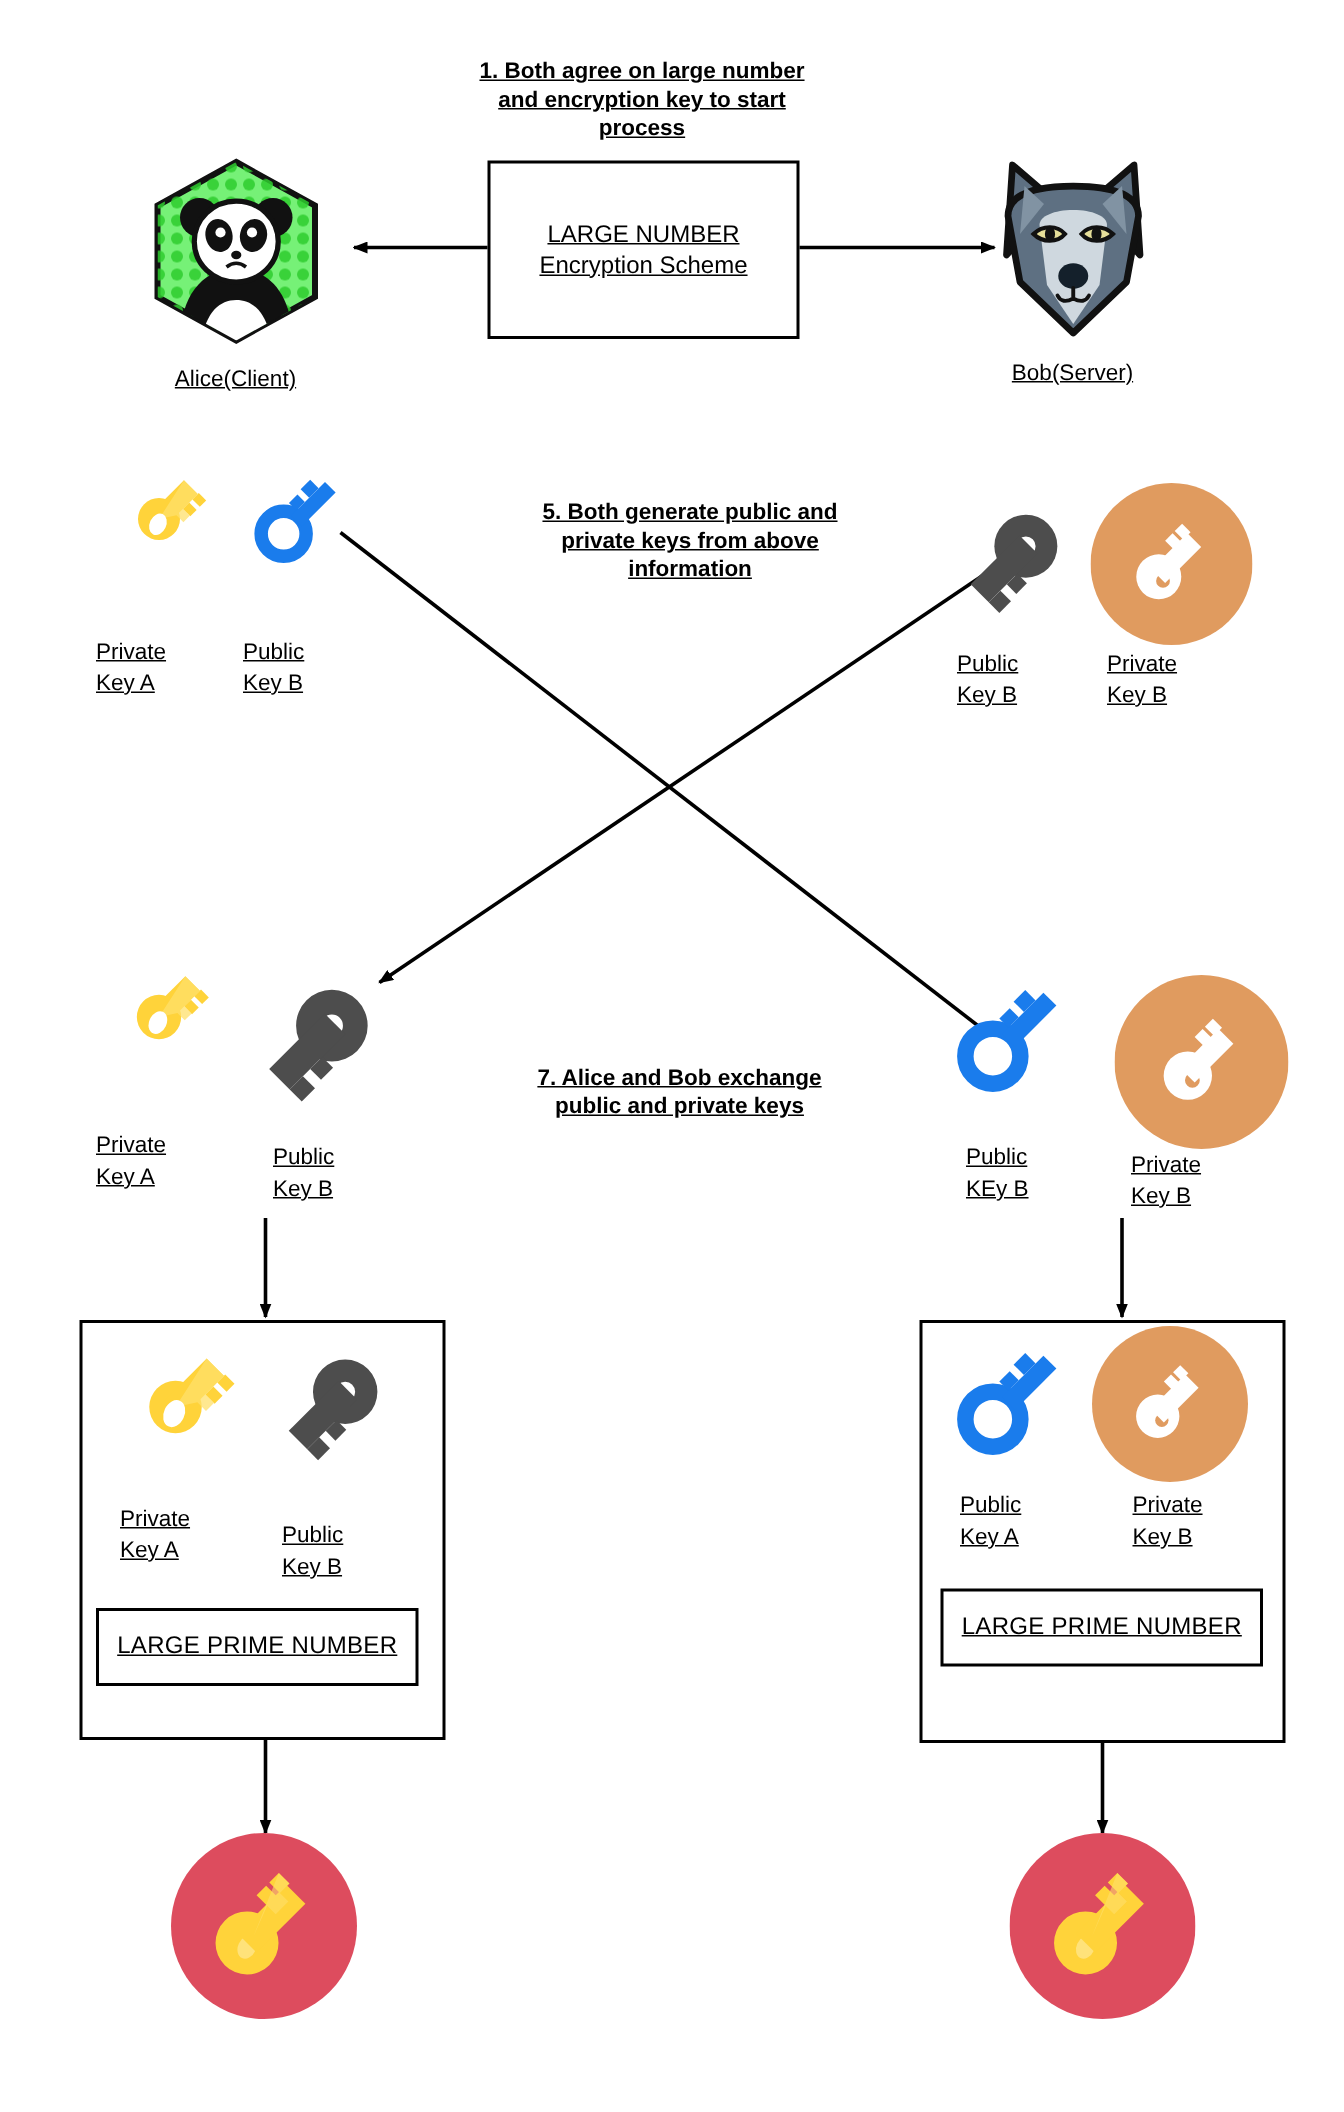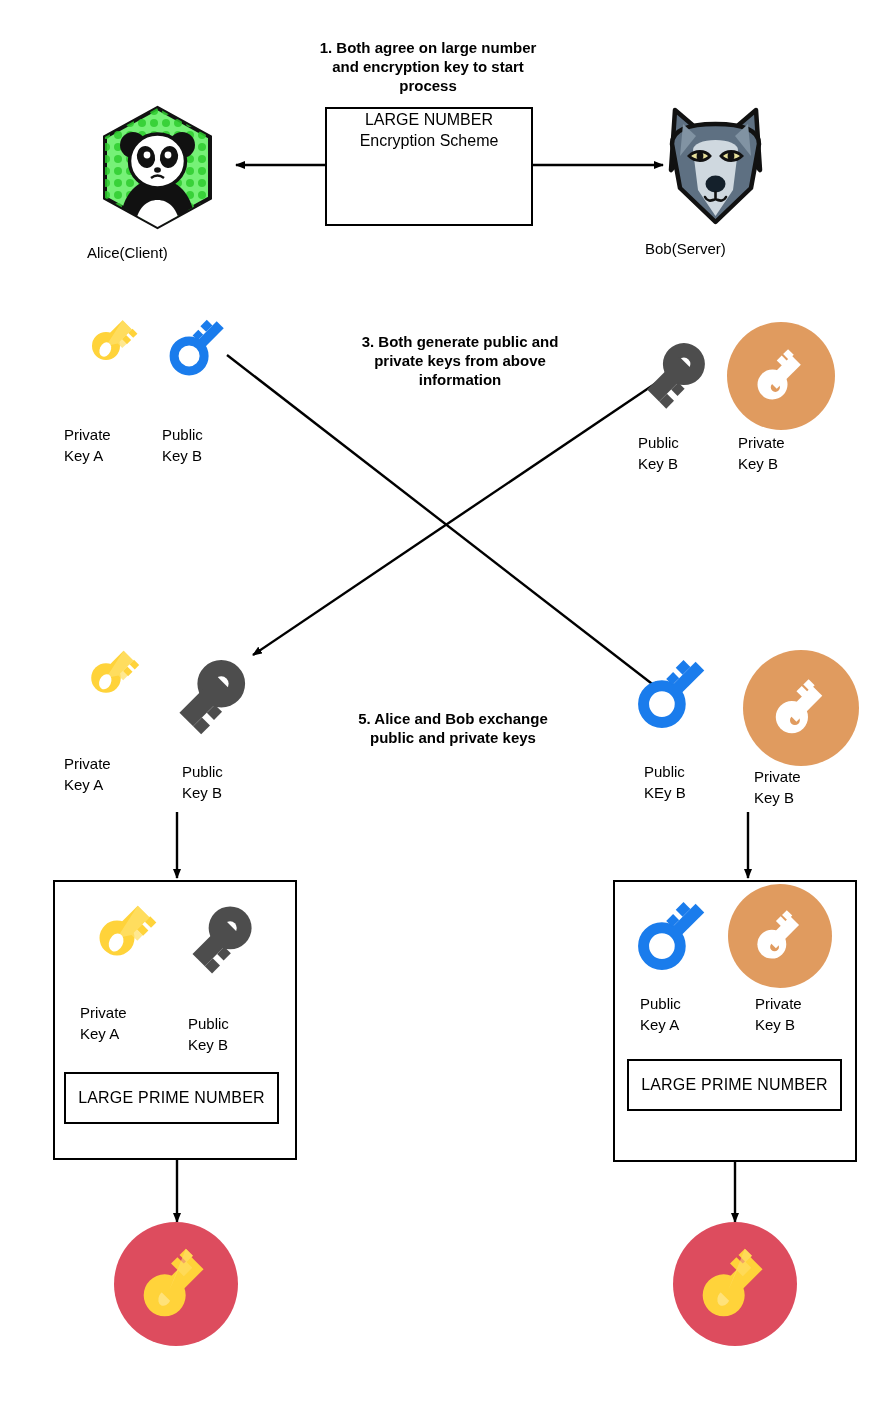--- a/index.html
+++ b/index.html
@@ -8,34 +8,35 @@
     background: #ffffff;
   }
   #canvas {
     position: relative;
     width: 896px;
     height: 1408px;
     background: #ffffff;
     font-family: "Liberation Sans", sans-serif;
     overflow: hidden;
   }
-  .abs { position: absolute; }
+  .abs { position: absolute; text-decoration: underline; }
 
   
   .step-text {
     font-weight: bold;
     font-size: 15px;
     line-height: 19px;
     text-align: center;
     color: #000000;
     white-space: pre-line;
   }
   .caption {
     font-size: 15px;
     line-height: 21px;
+    text-align: center;
     color: #000000;
     white-space: pre-line;
   }
   .box-text {
     font-size: 16px;
     line-height: 21px;
     text-align: center;
     color: #000000;
     white-space: pre-line;
   }
@@ -55,20 +56,21 @@
   .rect-inner {
     border: 2px solid #000000;
     background: transparent;
     box-sizing: border-box;
     display: flex;
     align-items: center;
     justify-content: center;
   }
   .center-box {
     display: flex;
+    align-items: center;
     justify-content: center;
   }
 
   
   #arrows {
     position: absolute;
     left: 0; top: 0;
     width: 896px; height: 1408px;
     pointer-events: none;
   }
@@ -164,21 +166,21 @@
       <path d="M58,52 C63,46 73,46 79,52 C73,58 63,58 58,52 Z" fill="#E6DF9A" stroke="#111" stroke-width="2.8"></path>
       <ellipse cx="37" cy="52" rx="3.4" ry="5" fill="#111"></ellipse>
       <ellipse cx="68" cy="52" rx="3.4" ry="5" fill="#111"></ellipse>
 
       <ellipse cx="52.5" cy="80" rx="10" ry="8.5" fill="#14202B"></ellipse>
       <path d="M52.5,88 L52.5,95 M52.5,95 Q45,99 42,93 M52.5,95 Q60,99 63,93" stroke="#111" stroke-width="2.6" fill="none" stroke-linecap="round"></path>
     </svg>
   </div>
   <div class="abs caption" style="left:645px; top:238px; width:140px;">Bob(Server)</div>
 
-  <div class="abs step-text" style="left:320px; top:332px; width:280px;">3. Both generate public and
+  <div class="abs step-text" style="left:320px; top:332px; width:280px;">5. Both generate public and
 private keys from above
 information</div>
 
   <div class="abs" style="left:70px; top:310px; width:72px; height:72px;">
     <svg viewBox="0 0 72 72" width="72" height="72">
       <g transform="rotate(-45 36 36)">
         <path d="M22,36 a14,14 0 1,1 28,0 a14,14 0 1,1 -28,0 Z" fill="#FFD33A"></path>
         <rect x="34" y="29.5" width="32" height="13" fill="#FFD33A"></rect>
         <rect x="52" y="42.5" width="6" height="7" fill="#FFD33A"></rect>
         <rect x="61" y="42.5" width="6" height="7" fill="#FFD33A"></rect>
@@ -225,21 +227,21 @@
         <circle cx="42" cy="58" r="4.6" fill="#E09B5F"></circle>
         <rect x="42" y="47" width="34" height="13" fill="#fff"></rect>
         <rect x="62" y="40" width="7" height="8" fill="#fff"></rect>
         <rect x="71" y="40" width="7" height="8" fill="#fff"></rect>
       </g>
     </svg>
   </div>
   <div class="abs caption" style="left:738px; top:432px; width:84px; text-align:left;">Private
 Key B</div>
 
-  <div class="abs step-text" style="left:328px; top:709px; width:250px;">5. Alice and Bob exchange
+  <div class="abs step-text" style="left:328px; top:709px; width:250px;">7. Alice and Bob exchange
 public and private keys</div>
 
   <div class="abs" style="left:68px; top:640px; width:76px; height:76px;">
     <svg viewBox="0 0 72 72" width="76" height="76">
       <g transform="rotate(-45 36 36)">
         <path d="M22,36 a14,14 0 1,1 28,0 a14,14 0 1,1 -28,0 Z" fill="#FFD33A"></path>
         <rect x="34" y="29.5" width="32" height="13" fill="#FFD33A"></rect>
         <rect x="52" y="42.5" width="6" height="7" fill="#FFD33A"></rect>
         <rect x="61" y="42.5" width="6" height="7" fill="#FFD33A"></rect>
         <path d="M36,36 L66,29.5 L66,42.5 L52,42.5 L52,49 L46,49 L46,42.5 Z" fill="#FFE06B" opacity="0.75"></path>

